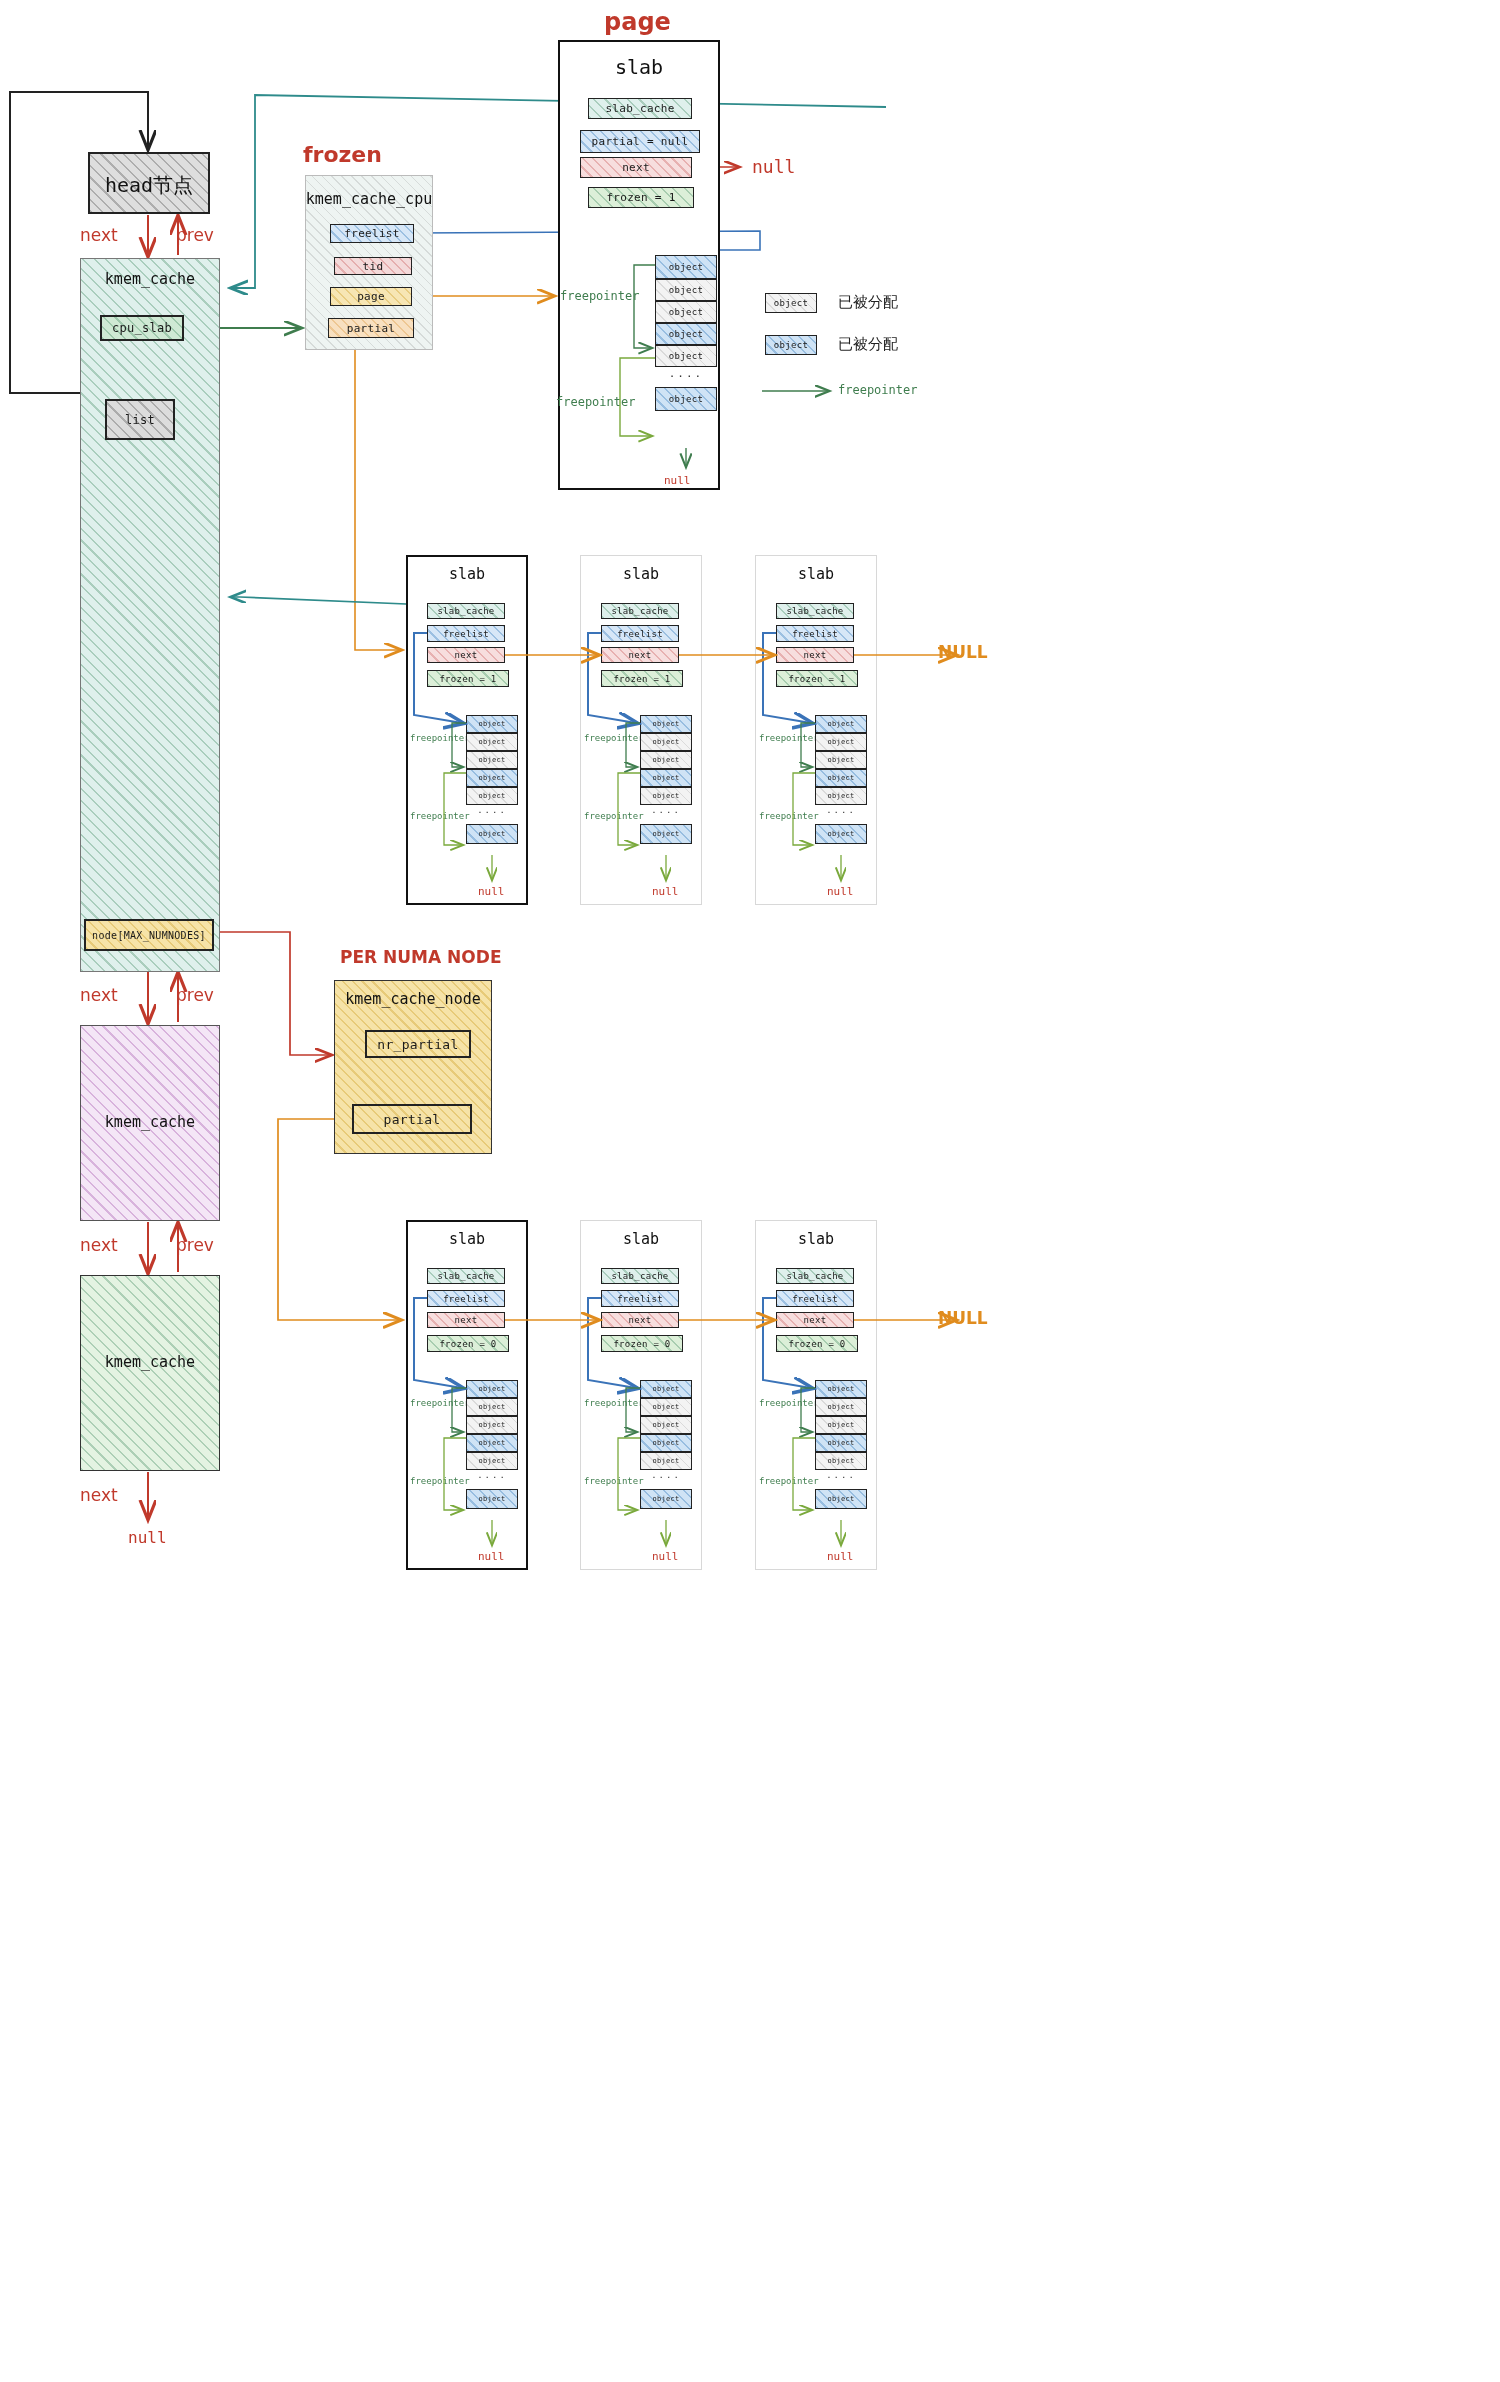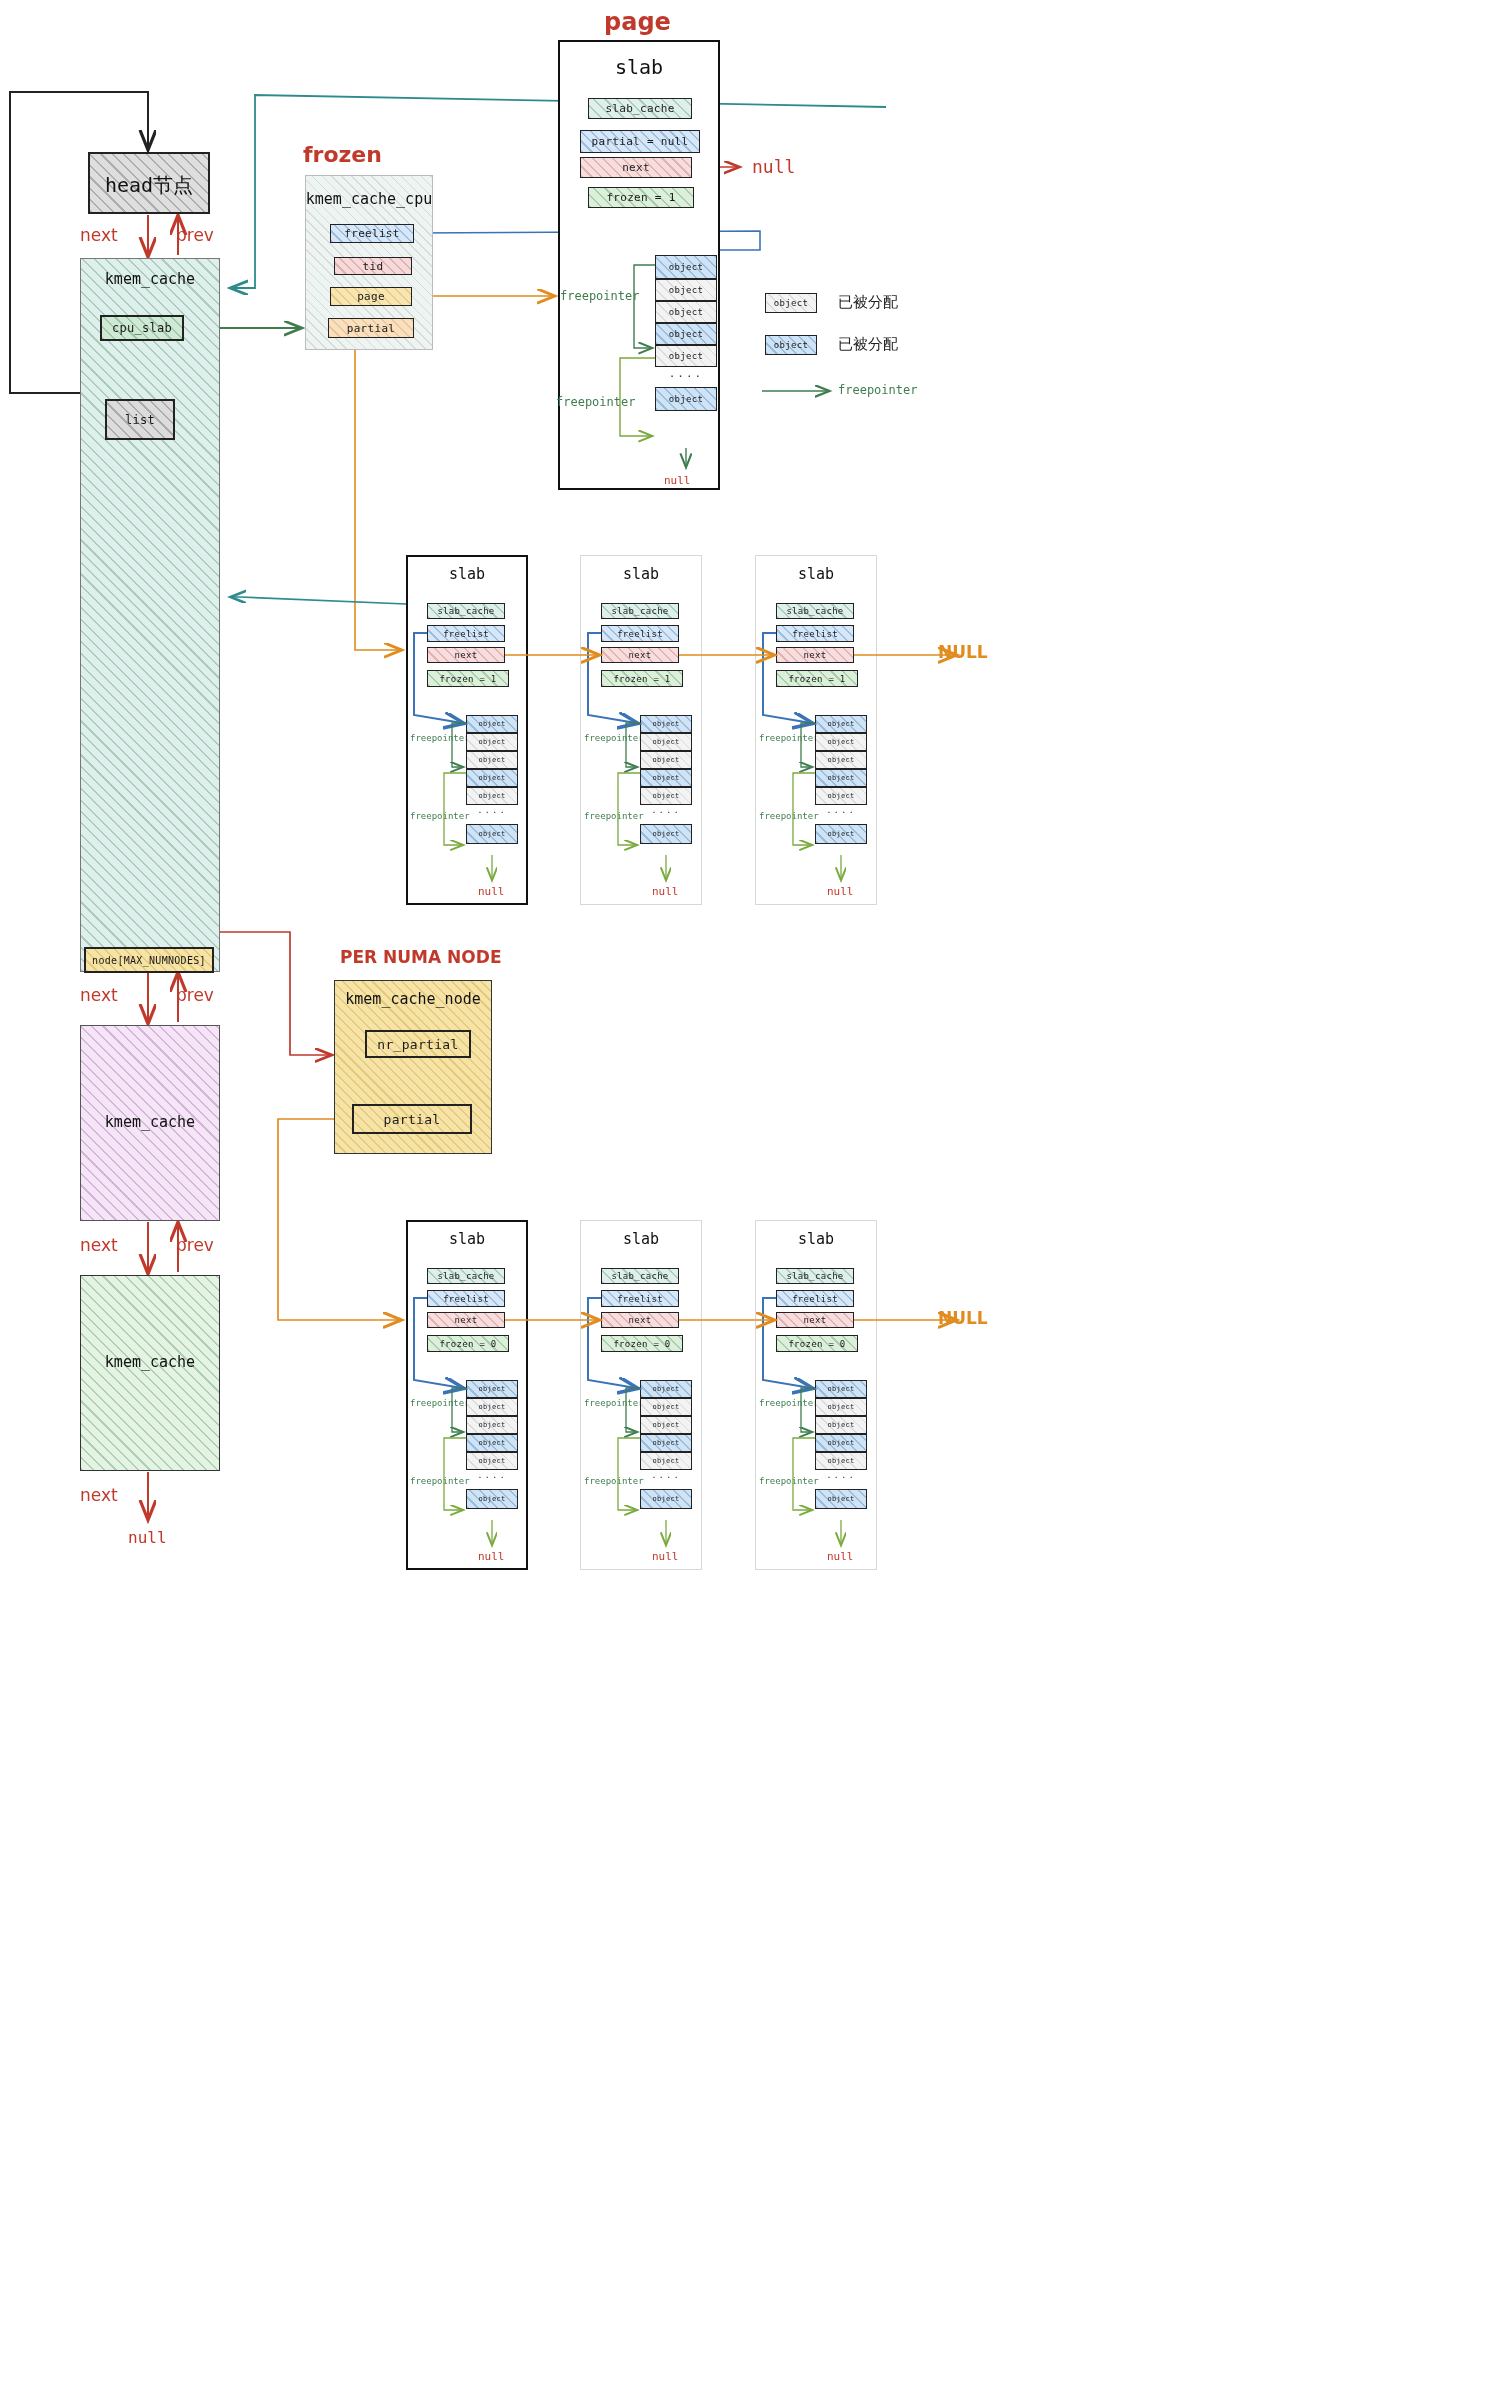--- a/index.html
+++ b/index.html
@@ -168,21 +168,21 @@
   <div class="abs hatch-k" style="left:88px;top:152px;width:122px;height:62px;background-color:#dedede;border:2px solid #222;"></div>
   <div class="abs boxlabel" style="left:88px;top:172px;width:122px;">head节点</div>
 
   <div class="abs redlbl" style="left:80px;top:225px;">next</div>
   <div class="abs redlbl" style="left:176px;top:225px;">prev</div>
 
   <div class="abs hatch-g" style="left:80px;top:258px;width:140px;height:714px;background-color:#dff0ec;border:1.5px solid #777;"></div>
   <div class="abs boxlabel sm" style="left:80px;top:270px;width:140px;">kmem_cache</div>
   <div class="abs field hatch-g" style="left:100px;top:315px;width:84px;height:26px;background-color:#cfe9d4;font-size:12px;">cpu_slab</div>
   <div class="abs field hatch-k" style="left:105px;top:379px;width:70px;height:41px;background-color:#dcdcdc;font-size:12px;margin-top:20px;">list</div>
-  <div class="abs field hatch-y" style="left:84px;top:919px;width:130px;height:26px;background-color:#f6e3a8;font-size:10px;margin-top:28px;">node[MAX_NUMNODES]</div>
+  <div class="abs field hatch-y" style="left:84px;top:919px;width:130px;height:32px;background-color:#f6e3a8;font-size:10px;">node[MAX_NUMNODES]</div>
 
   <div class="abs redlbl" style="left:80px;top:985px;">next</div>
   <div class="abs redlbl" style="left:176px;top:985px;">prev</div>
 
   <div class="abs hatch-p" style="left:80px;top:1025px;width:140px;height:196px;background-color:#f4e6f6;border:1.5px solid #555;"></div>
   <div class="abs boxlabel sm" style="left:80px;top:1113px;width:140px;">kmem_cache</div>
 
   <div class="abs redlbl" style="left:80px;top:1235px;">next</div>
   <div class="abs redlbl" style="left:176px;top:1235px;">prev</div>
 

